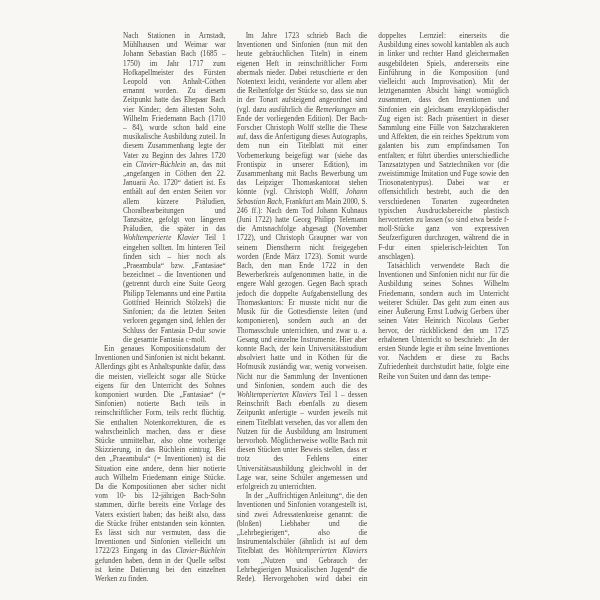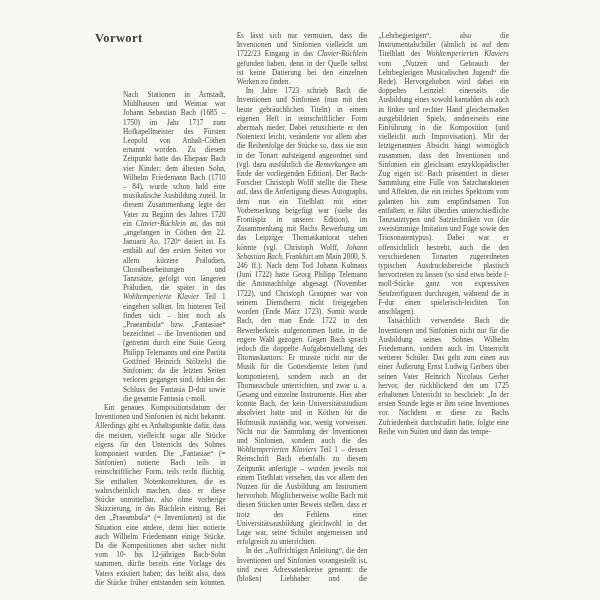--- a/index.html
+++ b/index.html
@@ -58,21 +58,20 @@
   }
   .columns i {
   }
 </style>
 </head>
 <body>
 
 <div class="page">
   <div class="content">
     <div class="columns">
-      <h1 class="title">Vorwort</h1>
       <div id="preface-body">
           <p class="noindent"><span>Nach Stationen in Arnstadt, Mühlhausen und Weimar war Johann Sebastian Bach (1685 – 1750) im Jahr 1717 zum Hofkapellmeister des Fürsten Leopold von Anhalt-Cöthen ernannt worden. Zu diesem Zeitpunkt hatte das Ehepaar Bach vier Kinder; dem ältesten Sohn, Wilhelm Friedemann Bach (1710 – 84), wurde schon bald eine musikalische Ausbildung zuteil. In diesem Zusammenhang legte der Vater zu Beginn des Jahres 1720 ein </span><i>Clavier-Büchlein</i><span> an, das mit „angefangen in Cöthen den 22. Januarii Ao. 1720“ datiert ist. Es enthält auf den ersten Seiten vor allem kürzere Präludien, Choralbearbeitungen und Tanzsätze, gefolgt von längeren Präludien, die später in das </span><i>Wohltemperierte Klavier</i><span> Teil 1 eingehen sollten. Im hinteren Teil finden sich – hier noch als „Praeambula“ bzw. „Fantasiae“ bezeichnet – die Inventionen und (getrennt durch eine Suite Georg Philipp Telemanns und eine Partita Gottfried Heinrich Stölzels) die Sinfonien; da die letzten Seiten verloren gegangen sind, fehlen der Schluss der Fantasia D-dur sowie die gesamte Fantasia c-moll.</span></p>
           <p><span>Ein genaues Kompositionsdatum der Inventionen und Sinfonien ist nicht bekannt. Allerdings gibt es Anhaltspunkte dafür, dass die meisten, vielleicht sogar alle Stücke eigens für den Unterricht des Sohnes komponiert wurden. Die „Fantasiae“ (= Sinfonien) notierte Bach teils in reinschriftlicher Form, teils recht flüchtig. Sie enthalten Notenkorrekturen, die es wahrscheinlich machen, dass er diese Stücke unmittelbar, also ohne vorherige Skizzierung, in das Büchlein eintrug. Bei den „Praeambula“ (= Inventionen) ist die Situation eine andere, denn hier notierte auch Wilhelm Friedemann einige Stücke. Da die Kompositionen aber sicher nicht vom 10- bis 12-jährigen Bach-Sohn stammen, dürfte bereits eine Vorlage des Vaters existiert haben; das heißt also, dass die Stücke früher entstanden sein könnten. Es lässt sich nur vermuten, dass die Inventionen und Sinfonien vielleicht um 1722/23 Eingang in das </span><i>Clavier-Büchlein</i><span> gefunden haben, denn in der Quelle selbst ist keine Datierung bei den einzelnen Werken zu finden.</span></p>
           <p><span>Im Jahre 1723 schrieb Bach die Inventionen und Sinfonien (nun mit den heute gebräuchlichen Titeln) in einem eigenen Heft in reinschriftlicher Form abermals nieder. Dabei retuschierte er den Notentext leicht, veränderte vor allem aber die Reihenfolge der Stücke so, dass sie nun in der Tonart aufsteigend angeordnet sind (vgl. dazu ausführlich die </span><i>Bemerkungen</i><span> am Ende der vorliegenden Edition). Der Bach-Forscher Christoph Wolff stellte die These auf, dass die Anfertigung dieses Autographs, dem nun ein Titelblatt mit einer Vorbemerkung beigefügt war (siehe das Frontispiz in unserer Edition), im Zusammenhang mit Bachs Bewerbung um das Leipziger Thomaskantorat stehen könnte (vgl. Christoph Wolff, </span><i>Johann Sebastian Bach</i><span>, Frankfurt am Main 2000, S. 246 ff.): Nach dem Tod Johann Kuhnaus (Juni 1722) hatte Georg Philipp Telemann die Amtsnachfolge abgesagt (November 1722), und Christoph Graupner war von seinem Dienstherrn nicht freigegeben worden (Ende März 1723). Somit wurde Bach, den man Ende 1722 in den Bewerberkreis aufgenommen hatte, in die engere Wahl gezogen. Gegen Bach sprach jedoch die doppelte Aufgabenstellung des Thomaskantors: Er musste nicht nur die Musik für die Gottesdienste leiten (und komponieren), sondern auch an der Thomasschule unterrichten, und zwar u. a. Gesang und einzelne Instrumente. Hier aber konnte Bach, der kein Universitätsstudium absolviert hatte und in Köthen für die Hofmusik zuständig war, wenig vorweisen. Nicht nur die Sammlung der Inventionen und Sinfonien, sondern auch die des </span><i>Wohltemperierten Klaviers</i><span> Teil 1 – dessen Reinschrift Bach ebenfalls zu diesem Zeitpunkt anfertigte – wurden jeweils mit einem Titelblatt versehen, das vor allem den Nutzen für die Ausbildung am Instrument hervorhob. Möglicherweise wollte Bach mit diesen Stücken unter Beweis stellen, dass er trotz des Fehlens einer Universitätsausbildung gleichwohl in der Lage war, seine Schüler angemessen und erfolgreich zu unterrichten.</span></p>
           <p><span>In der „Auffrichtigen Anleitung“, die den Inventionen und Sinfonien vorangestellt ist, sind zwei Adressatenkreise genannt: die (bloßen) Liebhaber und die „Lehrbegierigen“, also die Instrumentalschüler (ähnlich ist auf dem Titelblatt des </span><i>Wohltemperierten Klaviers</i><span> vom „Nutzen und Gebrauch der Lehrbegierigen Musicalischen Jugend“ die Rede). Hervorgehoben wird dabei ein doppeltes Lernziel: einerseits die Ausbildung eines sowohl kantablen als auch in linker und rechter Hand gleichermaßen ausgebildeten Spiels, andererseits eine Einführung in die Komposition (und vielleicht auch Improvisation). Mit der letztgenannten Absicht hängt womöglich zusammen, dass den Inventionen und Sinfonien ein gleichsam enzyklopädischer Zug eigen ist: Bach präsentiert in dieser Sammlung eine Fülle von Satzcharakteren und Affekten, die ein reiches Spektrum vom galanten bis zum empfindsamen Ton entfalten; er führt überdies unterschiedliche Tanzsatztypen und Satztechniken vor (die zweistimmige Imitation und Fuge sowie den Triosonatentypus). Dabei war er offensichtlich bestrebt, auch die den verschiedenen Tonarten zugeordneten typischen Ausdrucksbereiche plastisch hervortreten zu lassen (so sind etwa beide f-moll-Stücke ganz von expressiven Seufzerfiguren durchzogen, während die in F-dur einen spielerisch-leichten Ton anschlagen).</span></p>
           <p><span>Tatsächlich verwendete Bach die Inventionen und Sinfonien nicht nur für die Ausbildung seines Sohnes Wilhelm Friedemann, sondern auch im Unterricht weiterer Schüler. Das geht zum einen aus einer Äußerung Ernst Ludwig Gerbers über seinen Vater Heinrich Nicolaus Gerber hervor, der rückblickend den um 1725 erhaltenen Unterricht so beschrieb: „In der ersten Stunde legte er ihm seine Inventiones vor. Nachdem er diese zu Bachs Zufriedenheit durchstudirt hatte, folgte eine Reihe von Suiten und dann das tempe-</span></p>
         </div>
     </div>
   </div>
 </div>

